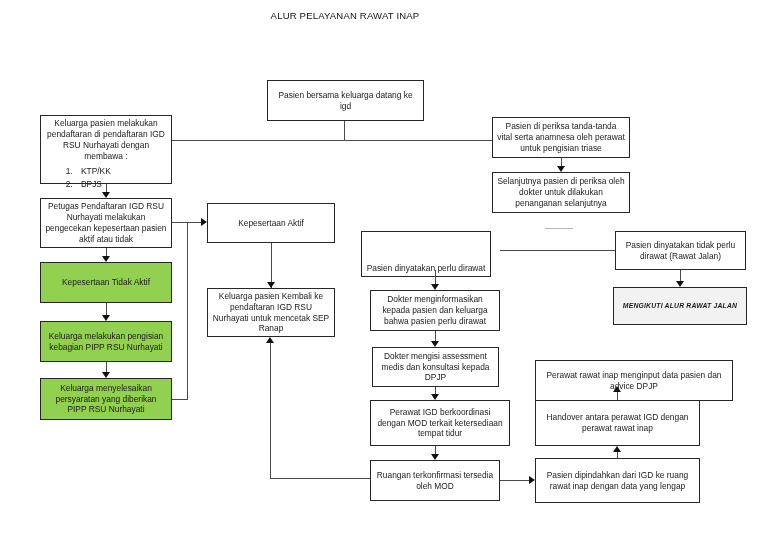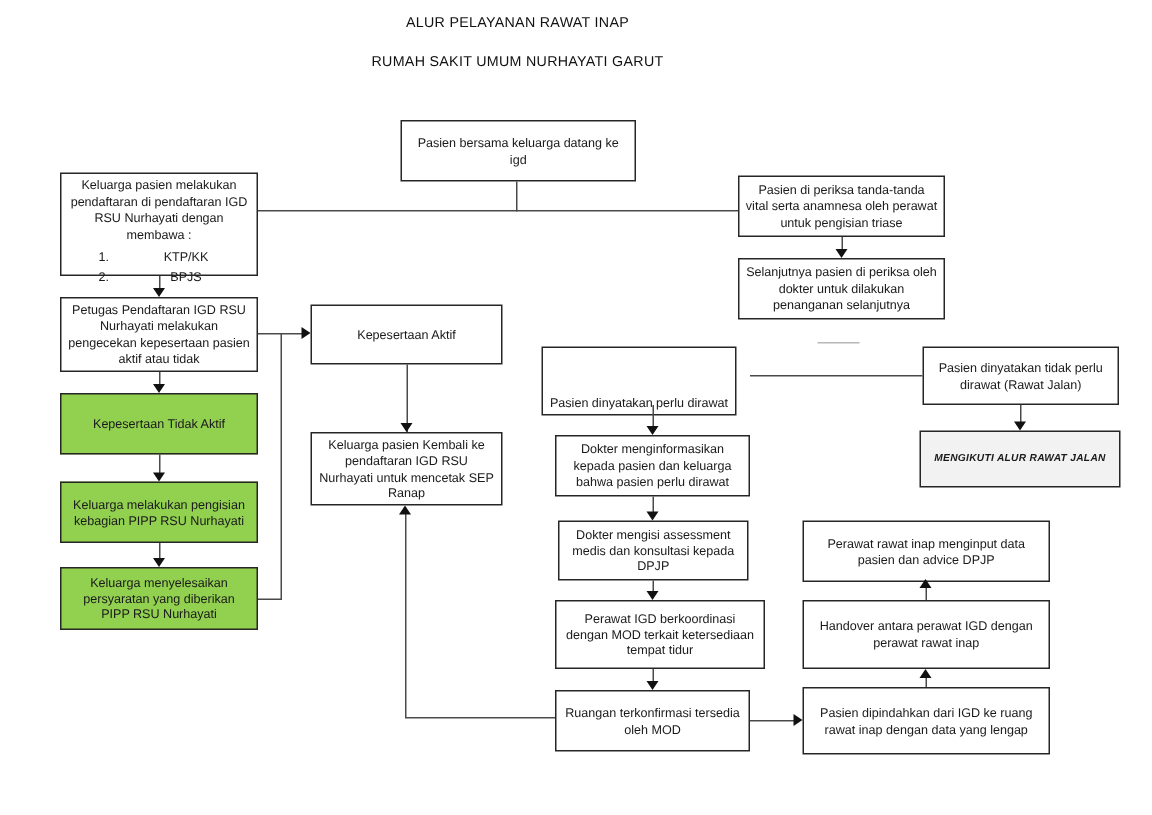--- a/index.html
+++ b/index.html
@@ -21,38 +21,37 @@
   }
   .box{
     position:absolute;border:1.4px solid var(--box-border);background:#fff;
     display:flex;align-items:center;justify-content:center;text-align:center;
     font-size:8.4px;line-height:1.3;padding:2px 4px;box-sizing:border-box;
   }
   .box.green{background:var(--green-fill);}
   .box.gray{background:var(--gray-fill);font-style:italic;font-weight:bold;font-size:6.8px;letter-spacing:.2px;}
   .box .inner{width:100%;}
   .reg-intro{display:block;text-align:center;}
-  ol.reg-list{margin:4px 0 0 30px;padding:0;text-align:center;}
+  ol.reg-list{margin:4px 0 0 30px;padding:0;text-align:left;}
   ol.reg-list li{margin:0 0 2px 0;padding-left:6px;}
   .hline,.vline{position:absolute;background:var(--line);}
   .hline{height:1.2px;}
   .vline{width:1.2px;}
   .hline.faint{background:var(--faint-line);}
   .ah{position:absolute;width:0;height:0;}
   .ah.down{border-left:4px solid transparent;border-right:4px solid transparent;border-top:6px solid #111;}
   .ah.up{border-left:4px solid transparent;border-right:4px solid transparent;border-bottom:6px solid #111;}
   .ah.right{border-top:4px solid transparent;border-bottom:4px solid transparent;border-left:6px solid #111;}
 </style>
 </head>
 <body>
 
 <div id="canvas">
 
   <div class="title" style="top:10px;">ALUR PELAYANAN RAWAT INAP</div>
-  <div class="title" style="top:36px;">RUMAH SAKIT UMUM NURHAYATI GARUT</div>
 
   <div class="box" style="left:267px;top:80px;width:157px;height:41px;border-width:1.6px;justify-content:flex-end;">
     <span class="inner">Pasien bersama keluarga datang ke igd</span>
   </div>
 
   <div class="box" style="left:40px;top:115px;width:132px;height:69px;align-items:flex-start;">
     <div class="inner">
       <span class="reg-intro">Keluarga pasien melakukan pendaftaran di pendaftaran IGD RSU Nurhayati dengan membawa :</span>
       <ol class="reg-list">
         <li>KTP/KK</li>
@@ -114,21 +113,21 @@
   </div>
 
   <div class="box" style="left:370px;top:400px;width:140px;height:46px;">
     <span class="inner">Perawat IGD berkoordinasi dengan MOD terkait ketersediaan tempat tidur</span>
   </div>
 
   <div class="box" style="left:370px;top:460px;width:130px;height:41px;">
     <span class="inner">Ruangan terkonfirmasi tersedia oleh MOD</span>
   </div>
 
-  <div class="box" style="left:535px;top:347px;width:165px;height:41px;">
+  <div class="box" style="left:535px;top:360px;width:198px;height:41px;">
     <span class="inner">Perawat rawat inap menginput data pasien dan advice DPJP</span>
   </div>
 
   <div class="box" style="left:535px;top:400px;width:165px;height:46px;">
     <span class="inner">Handover antara perawat IGD dengan perawat rawat inap</span>
   </div>
 
   <div class="box" style="left:535px;top:458px;width:165px;height:45px;">
     <span class="inner">Pasien dipindahkan dari IGD ke ruang rawat inap dengan data yang lengap</span>
   </div>

